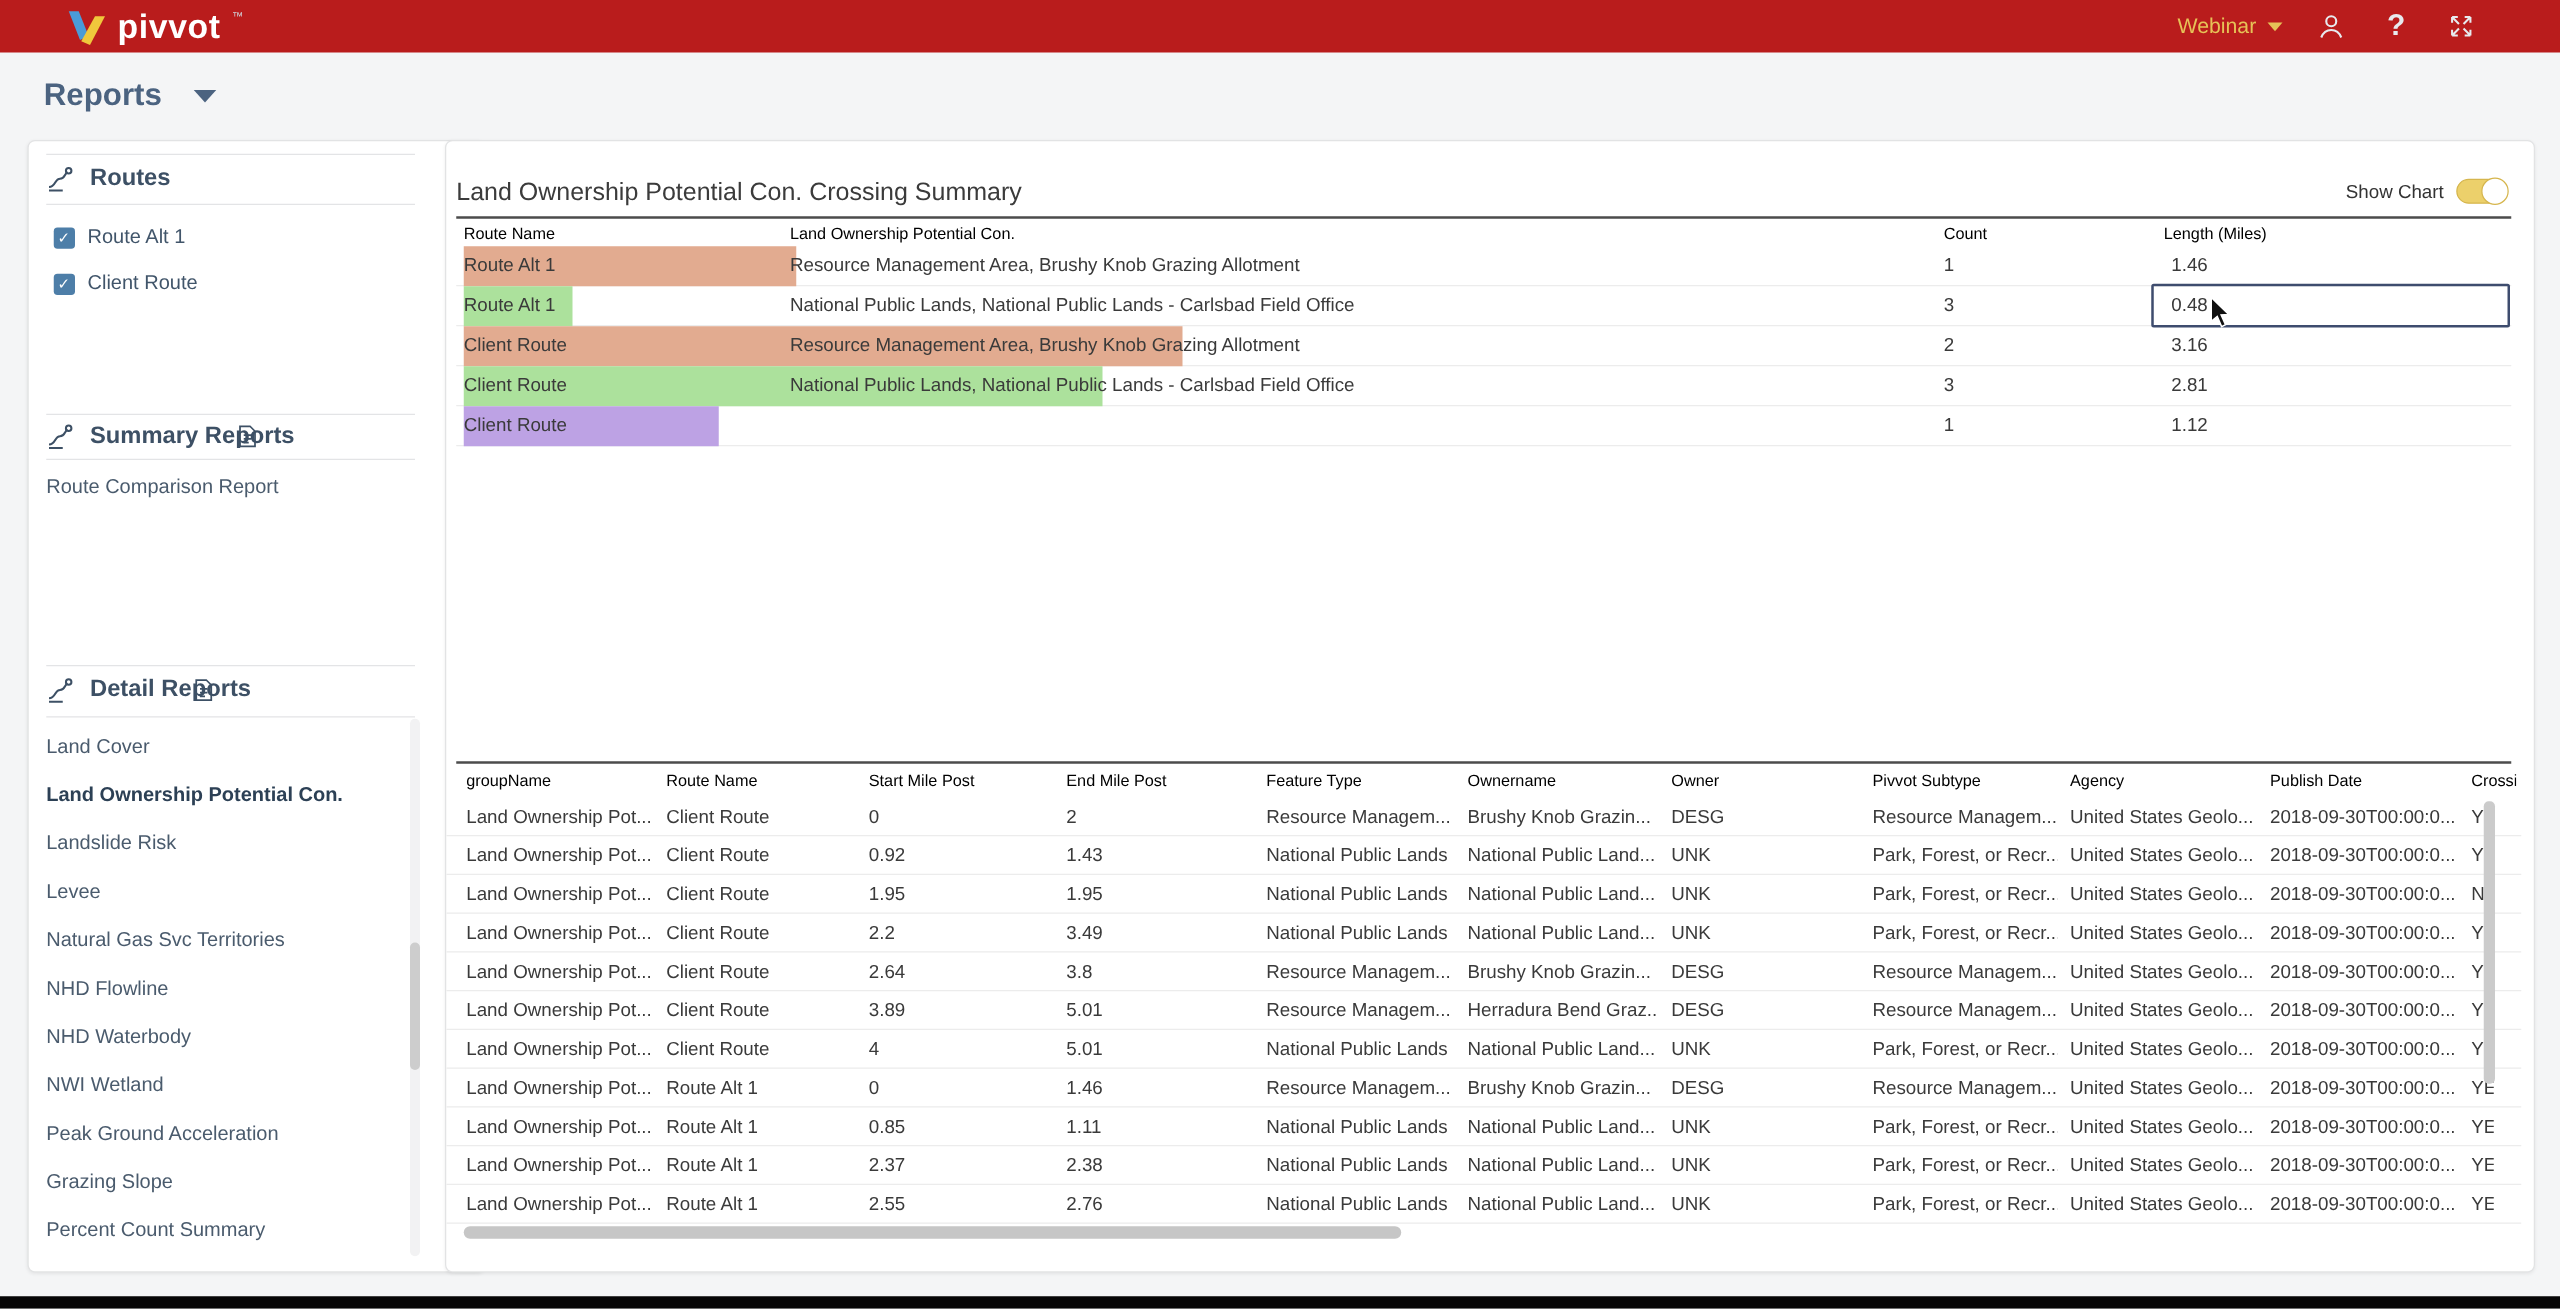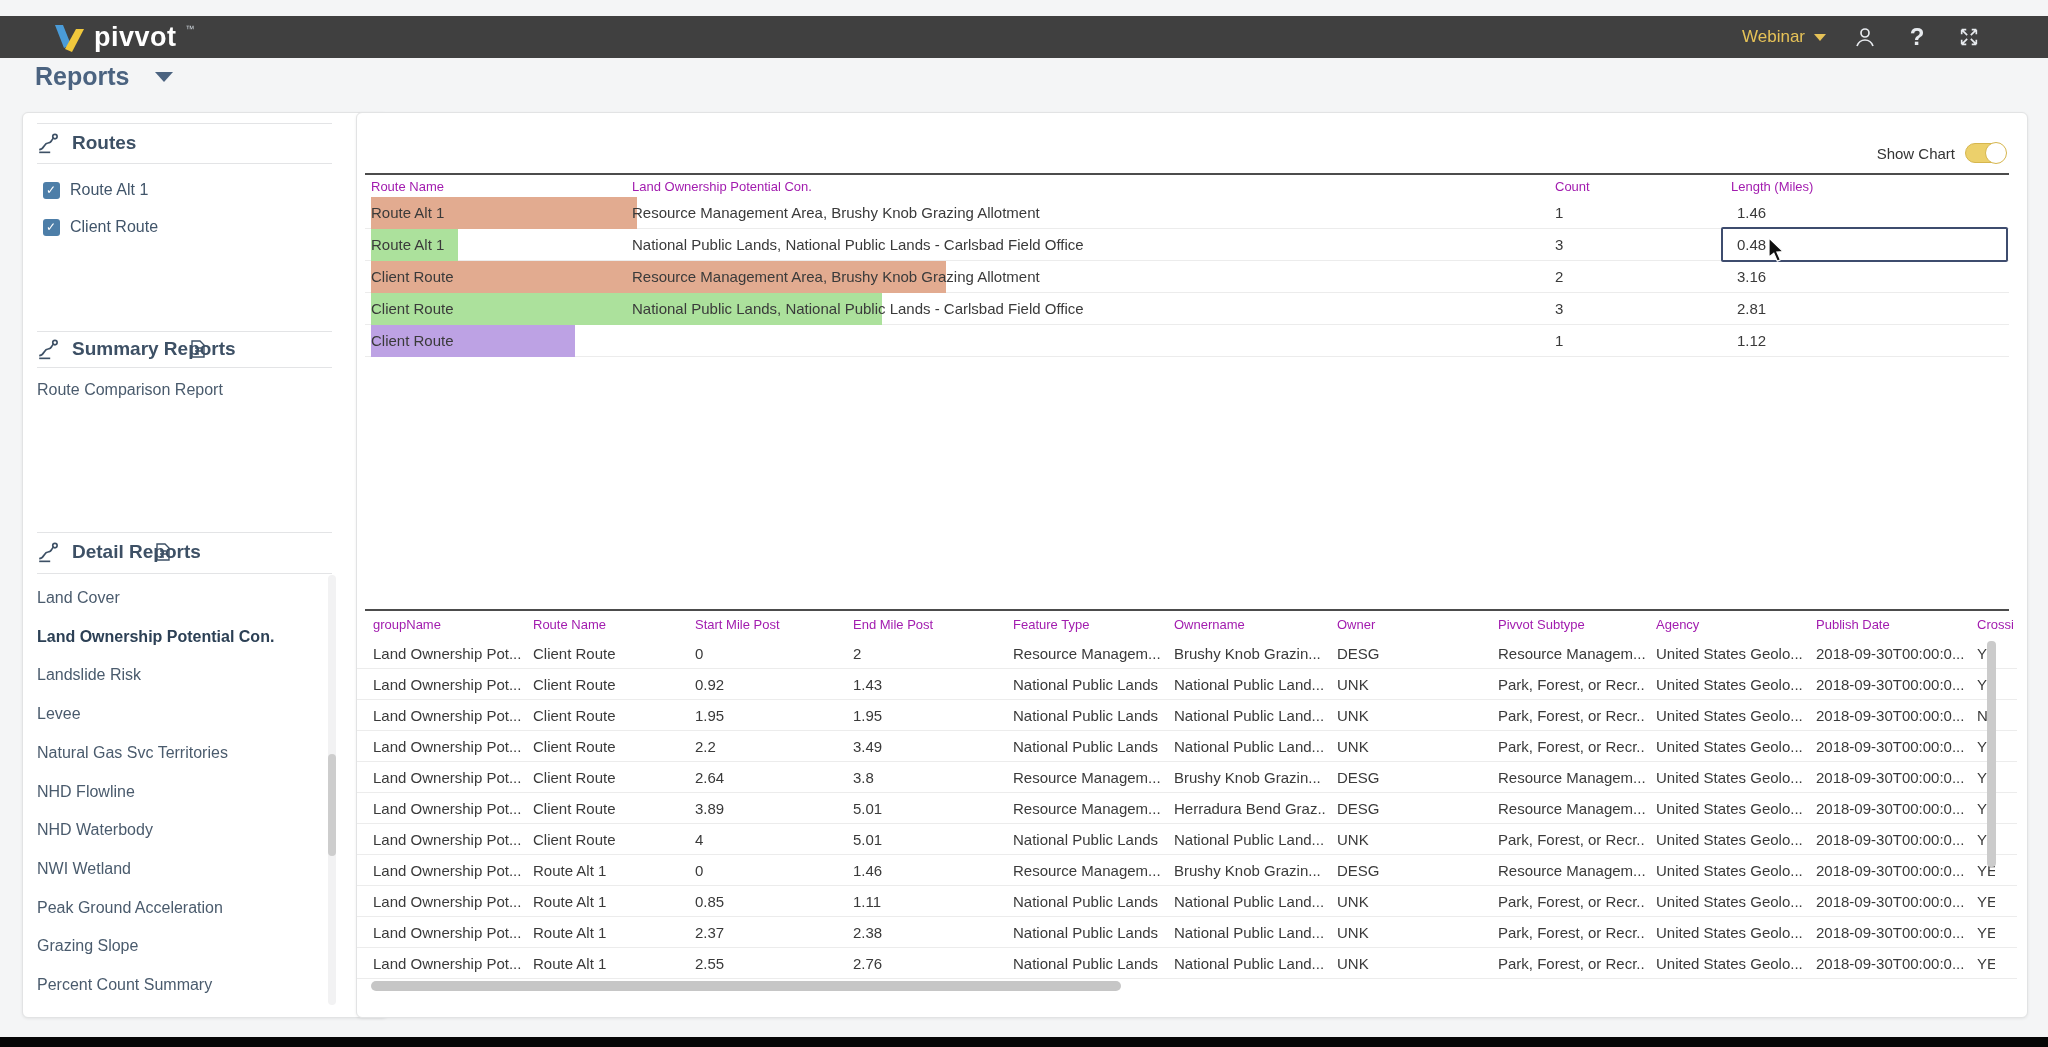--- a/index.html
+++ b/index.html
@@ -1,21 +1,21 @@
 <!DOCTYPE html>
 <html><head>
 <meta charset="utf-8">
 <style>
   * { margin:0; padding:0; box-sizing:border-box; }
   html,body { width:2048px; height:1047px; overflow:hidden; }
   body { font-family:"Liberation Sans", sans-serif; background:#f4f5f6; position:relative; }
   .abs { position:absolute; }
 
   
-  .navbar { left:0; top:16px; width:2048px; height:42px; background:#404040; }
+  .navbar { left:0; top:0; width:2048px; height:42px; background:#b91c1c; }
   .logo { left:52px; top:6px; display:flex; align-items:center; gap:8px; }
   .logo-text { color:#fff; font-size:27px; font-weight:bold; letter-spacing:.5px; }
   .logo-tm { color:#cfd6dd; font-size:9px; vertical-align:top; position:relative; top:-9px; left:1px;}
   .nav-right { right:14px; top:0; height:42px; display:flex; align-items:center; gap:26px; }
   .webinar { color:#e6c257; font-size:17px; display:flex; align-items:center; gap:9px; cursor:pointer;}
   .caret { width:0; height:0; border-left:6px solid transparent; border-right:6px solid transparent; border-top:7px solid #e6c257; }
   .nav-icon { color:#e7eaee; font-size:21px; display:flex; align-items:center; justify-content:center; width:26px; height:26px; cursor:pointer;}
   .grid-icon { display:grid; grid-template-columns:repeat(3,6px); grid-template-rows:repeat(3,6px); gap:2px; }
   .grid-icon div { background:#e7eaee; }
 
@@ -40,21 +40,21 @@
   .chk-label { font-size:16px; color:#41556a; }
   .s-item { left:14px; height:30px; line-height:30px; font-size:16px; color:#4a5b6d; cursor:pointer; white-space:nowrap; }
   .s-item.sel { font-weight:bold; color:#2c4055; }
   .s-track { left:305px; width:8px; background:#f2f2f3; border-radius:4px; }
   .s-thumb { left:305px; width:8px; background:#cdcdcd; border-radius:4px; }
 
   
   .t-title { left:8px; font-size:20px; color:#3b3b3b; }
   .t-rule { left:8px; width:1644px; height:2px; background:#4c4c4c; }
   .t-sep { border-bottom:1px solid #ececec; }
-  .hcell, .cell { position:absolute; font-size:13px; color:#a21caf; white-space:nowrap; }
+  .hcell, .cell { position:absolute; font-size:13px; color:#000000; white-space:nowrap; }
   .srow { position:absolute; left:8px; width:1644px; height:32px; }
   .sbar { position:absolute; left:6px; top:0; height:32px; }
   .scell { position:absolute; line-height:32px; font-size:15px; color:#3a3a3a; white-space:nowrap; }
   .drow { position:absolute; left:0; width:1660px; height:31px; }
   .dcell { position:absolute; line-height:31px; font-size:15px; color:#3a3a3a; white-space:nowrap; overflow:hidden; }
 
   .show-chart { right:21px; top:30px; display:flex; align-items:center; gap:10px; }
   .show-chart-label { font-size:15px; color:#333; }
   .toggle { width:41px; height:20px; background:#ecd06b; border:1px solid #d6b64e; border-radius:11px; position:relative; cursor:pointer; }
   .toggle-knob { position:absolute; right:-2px; top:-2px; width:22px; height:22px; background:#fff; border:1px solid #d6b64e; border-radius:50%; }
@@ -183,20 +183,21 @@
       <div class="abs s-item" style="top: 818px;">Grazing Slope</div>
       <div class="abs s-item" style="top: 857px;">Percent Count Summary</div>
     </div>
 
   <div class="abs s-track" style="top:462px;height:430px"></div>
   <div class="abs s-thumb" style="top:641px;height:102px"></div>
 </div>
 
 <div class="abs card maincard">
 
+  <div class="abs t-title" style="top:30px">Land Ownership Potential Con. Crossing Summary</div>
   <div class="abs show-chart">
     <span class="show-chart-label">Show Chart</span>
     <div class="toggle">
         <div class="toggle-knob"></div>
       </div>
   </div>
   <div class="abs t-rule" style="top:60px"></div>
   <div>
       <div class="hcell" style="left: 14px; top: 66px;">Route Name</div>
       <div class="hcell" style="left: 275px; top: 66px;">Land Ownership Potential Con.</div>

